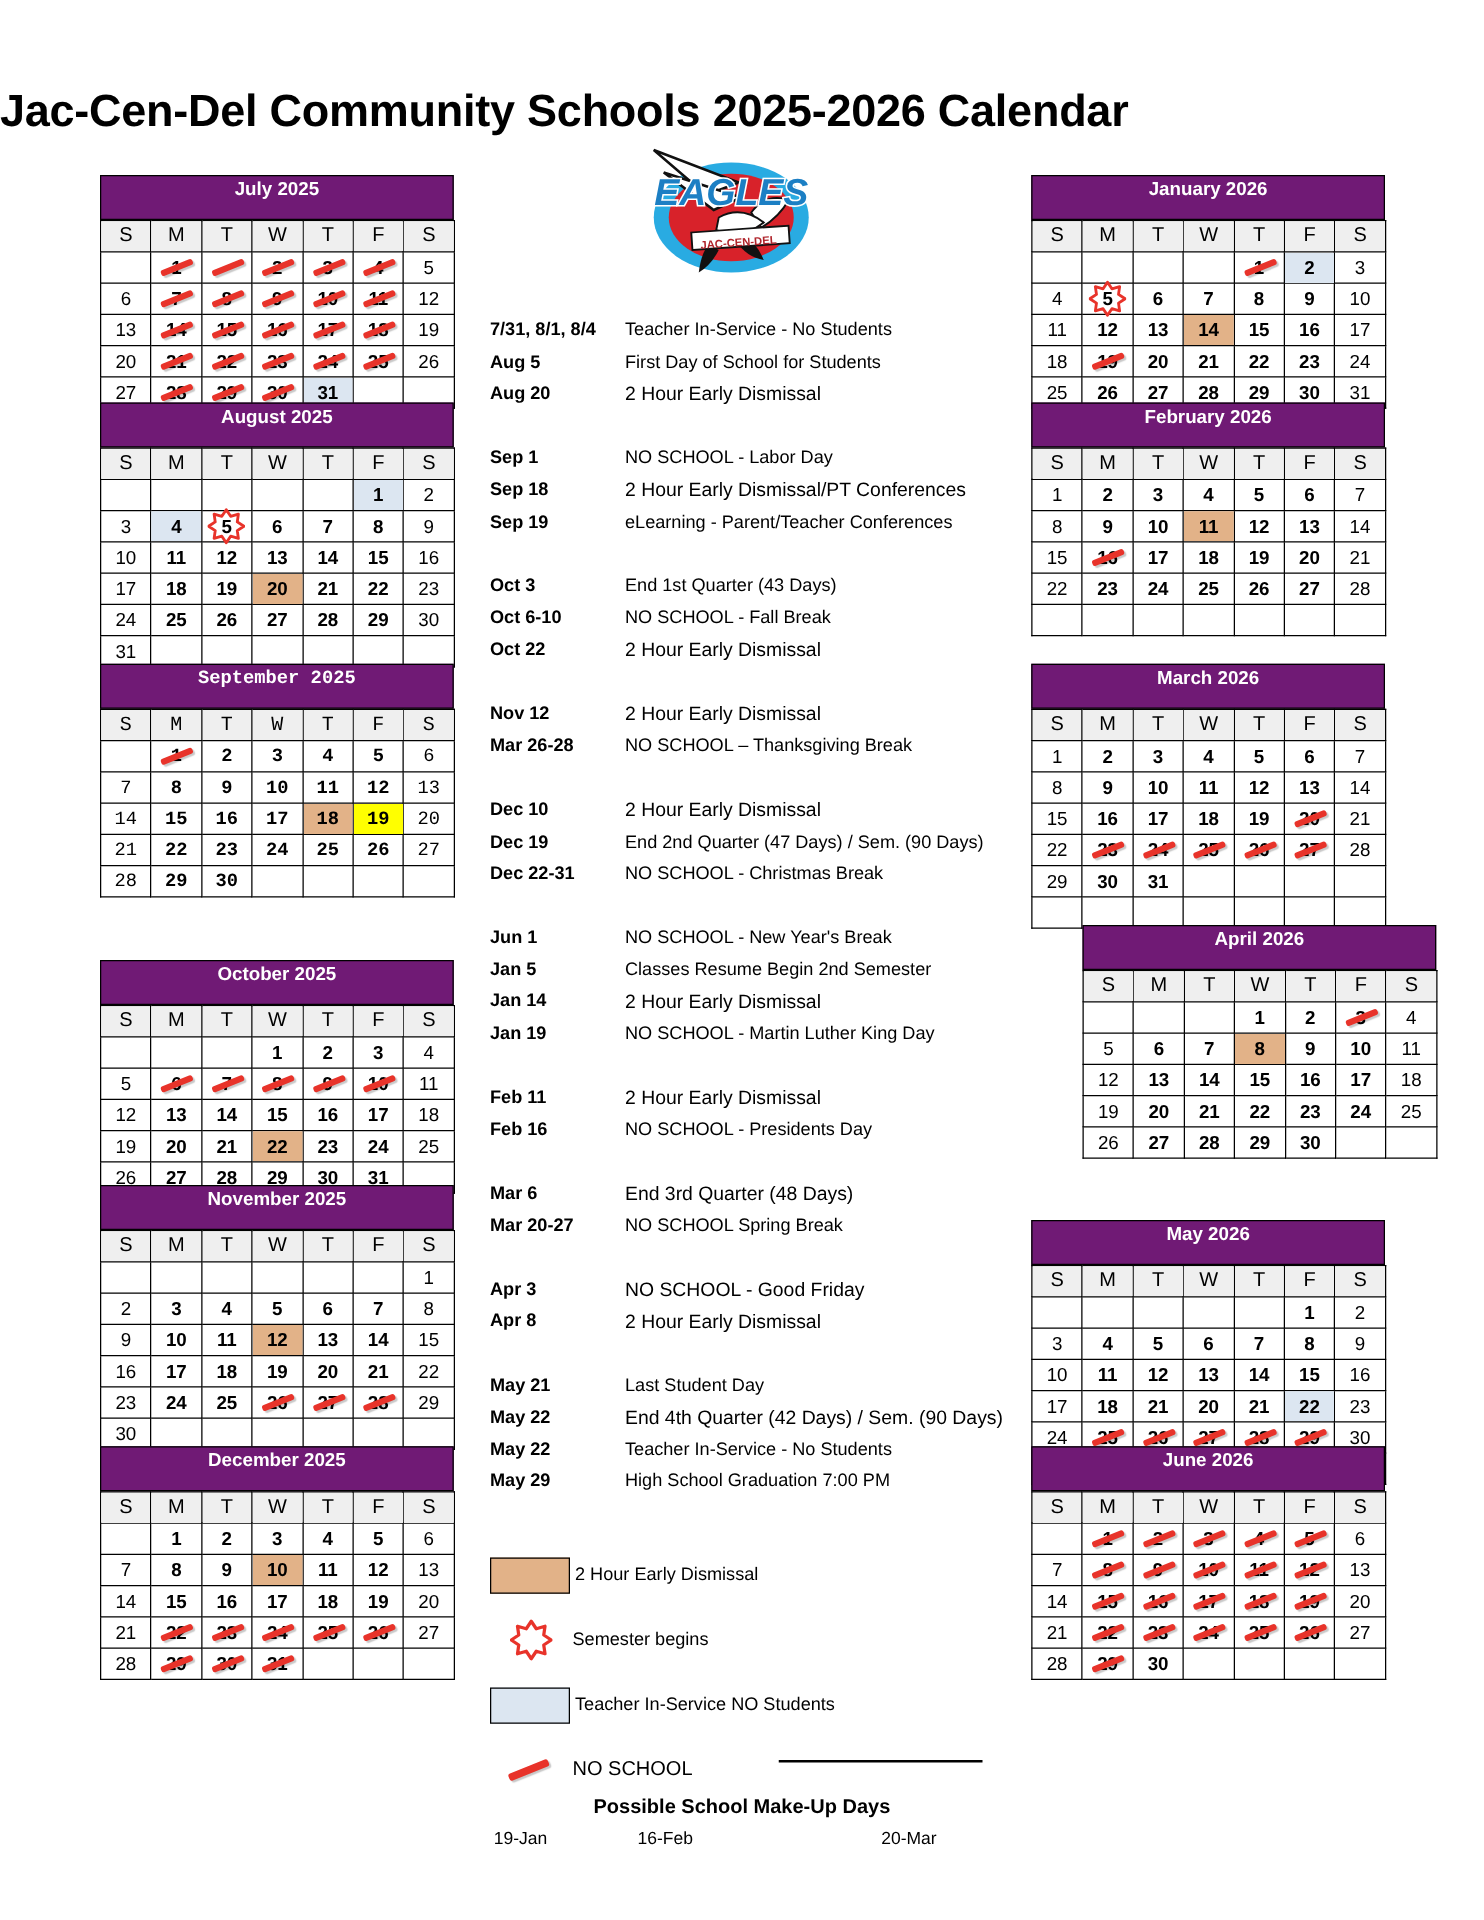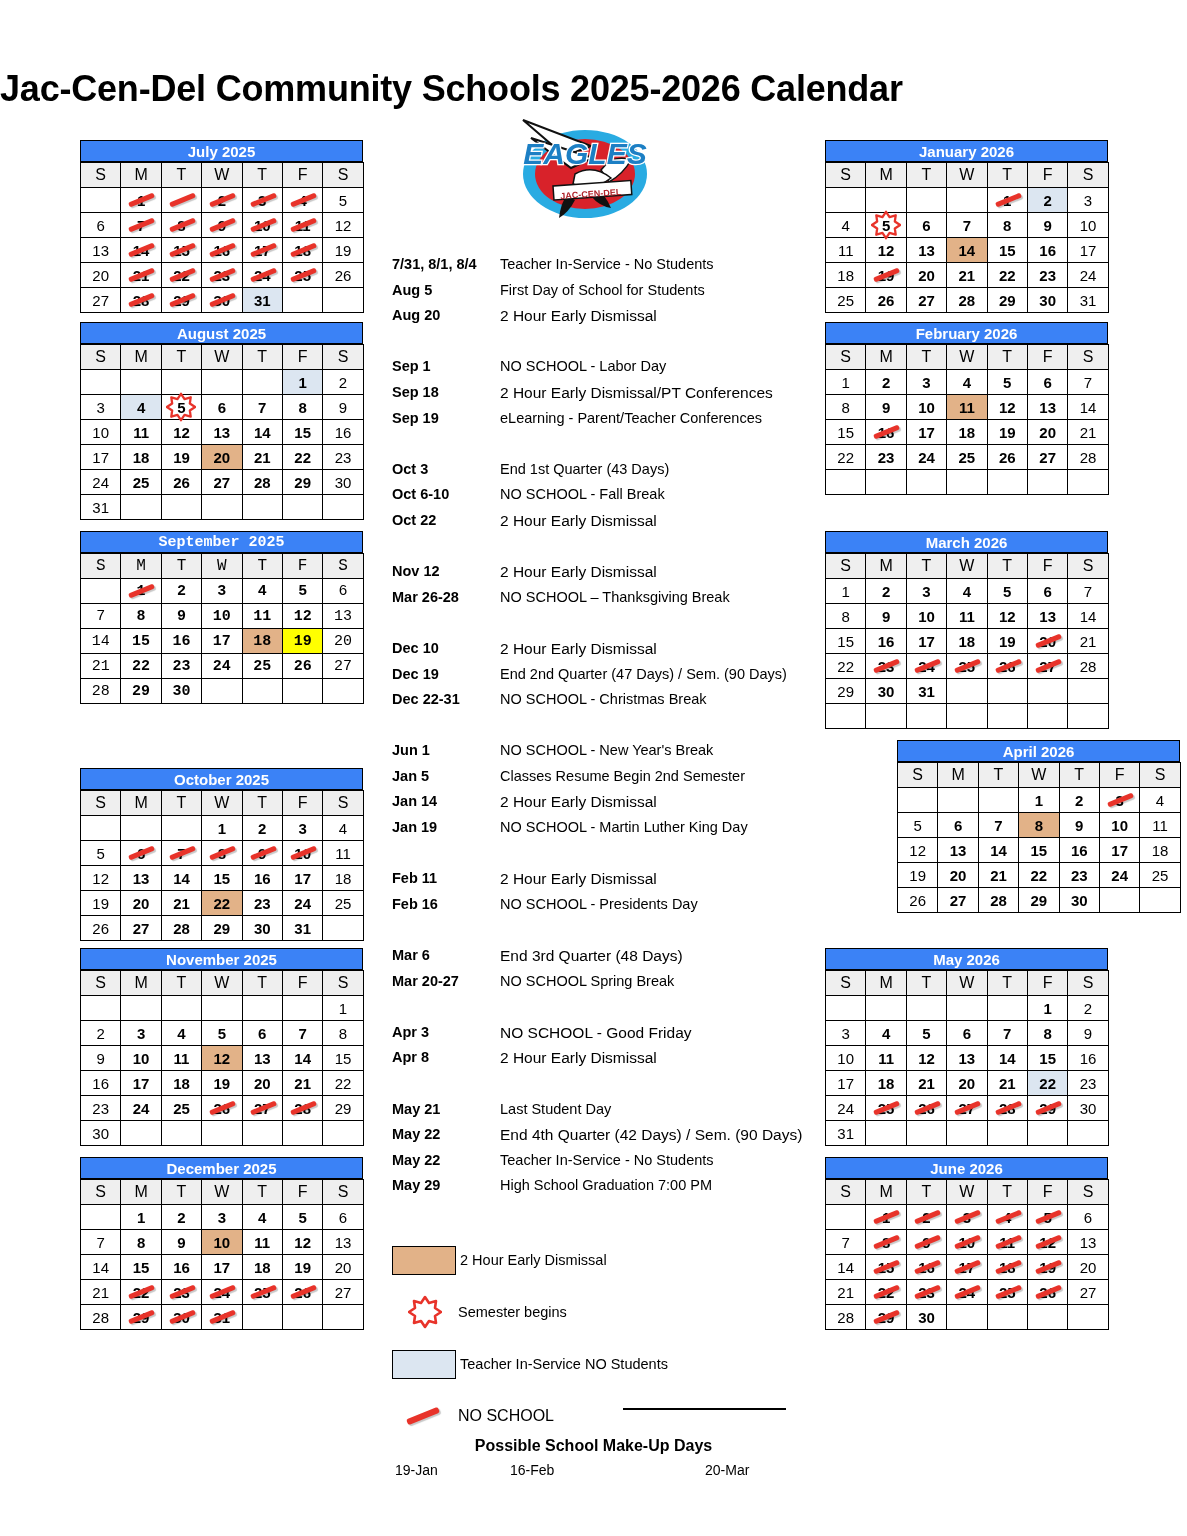--- a/index.html
+++ b/index.html
@@ -13,22 +13,22 @@
     font-size:36px;font-weight:bold;letter-spacing:-0.2px;
   }
 
   
   .logo{position:absolute;left:505px;top:112px;width:160px;height:112px;}
   .logo svg{display:block;}
 
   
   .month{position:absolute;width:283px;}
   .month .mhead{
-    background:#3b82f6;color:#ffffff;font-weight:bold;font-size:15px;
-    text-align:center;line-height:22px;height:22px;
+    background:#701a75;color:#ffffff;font-weight:bold;font-size:15px;
+    text-align:center;line-height:22px;height:36px;
     border:1px solid #000;box-sizing:border-box;
   }
   table.cal{border-collapse:collapse;width:283px;table-layout:fixed;}
   table.cal td,table.cal th{
     border:1px solid #000;width:40.4px;height:25px;
     text-align:center;vertical-align:middle;
     font-size:15px;padding:0;position:relative;box-sizing:border-box;
   }
   table.cal th{background:#EFEFEF;font-weight:normal;font-size:16px;}
   td.wd{font-weight:bold;}
@@ -705,21 +705,21 @@
             <td class="blank"></td>
             <td class="blank"></td>
             <td class="blank"></td>
             <td class="blank"></td>
             <td class="blank"></td>
             <td class="blank"></td>
           </tr>
         </tbody>
       </table>
     </div>
-    <div class="month" style="left: 855px; top: 740px; padding-left: 42px;">
+    <div class="month" style="left: 824px; top: 740px; padding-left: 42px;">
       <div class="mhead">April 2026</div>
       <table class="cal">
         <thead>
           <tr>
             <th>S</th>
             <th>M</th>
             <th>T</th>
             <th>W</th>
             <th>T</th>
             <th>F</th>
@@ -768,21 +768,21 @@
             <td class="wd"><span>27</span></td>
             <td class="wd"><span>28</span></td>
             <td class="wd"><span>29</span></td>
             <td class="wd"><span>30</span></td>
             <td class="blank"></td>
             <td class="blank"></td>
           </tr>
         </tbody>
       </table>
     </div>
-    <div class="month" style="left: 825px; top: 948px;">
+    <div class="month" style="left: 825px; top: 976px;">
       <div class="mhead">May 2026</div>
       <table class="cal">
         <thead>
           <tr>
             <th>S</th>
             <th>M</th>
             <th>T</th>
             <th>W</th>
             <th>T</th>
             <th>F</th>

